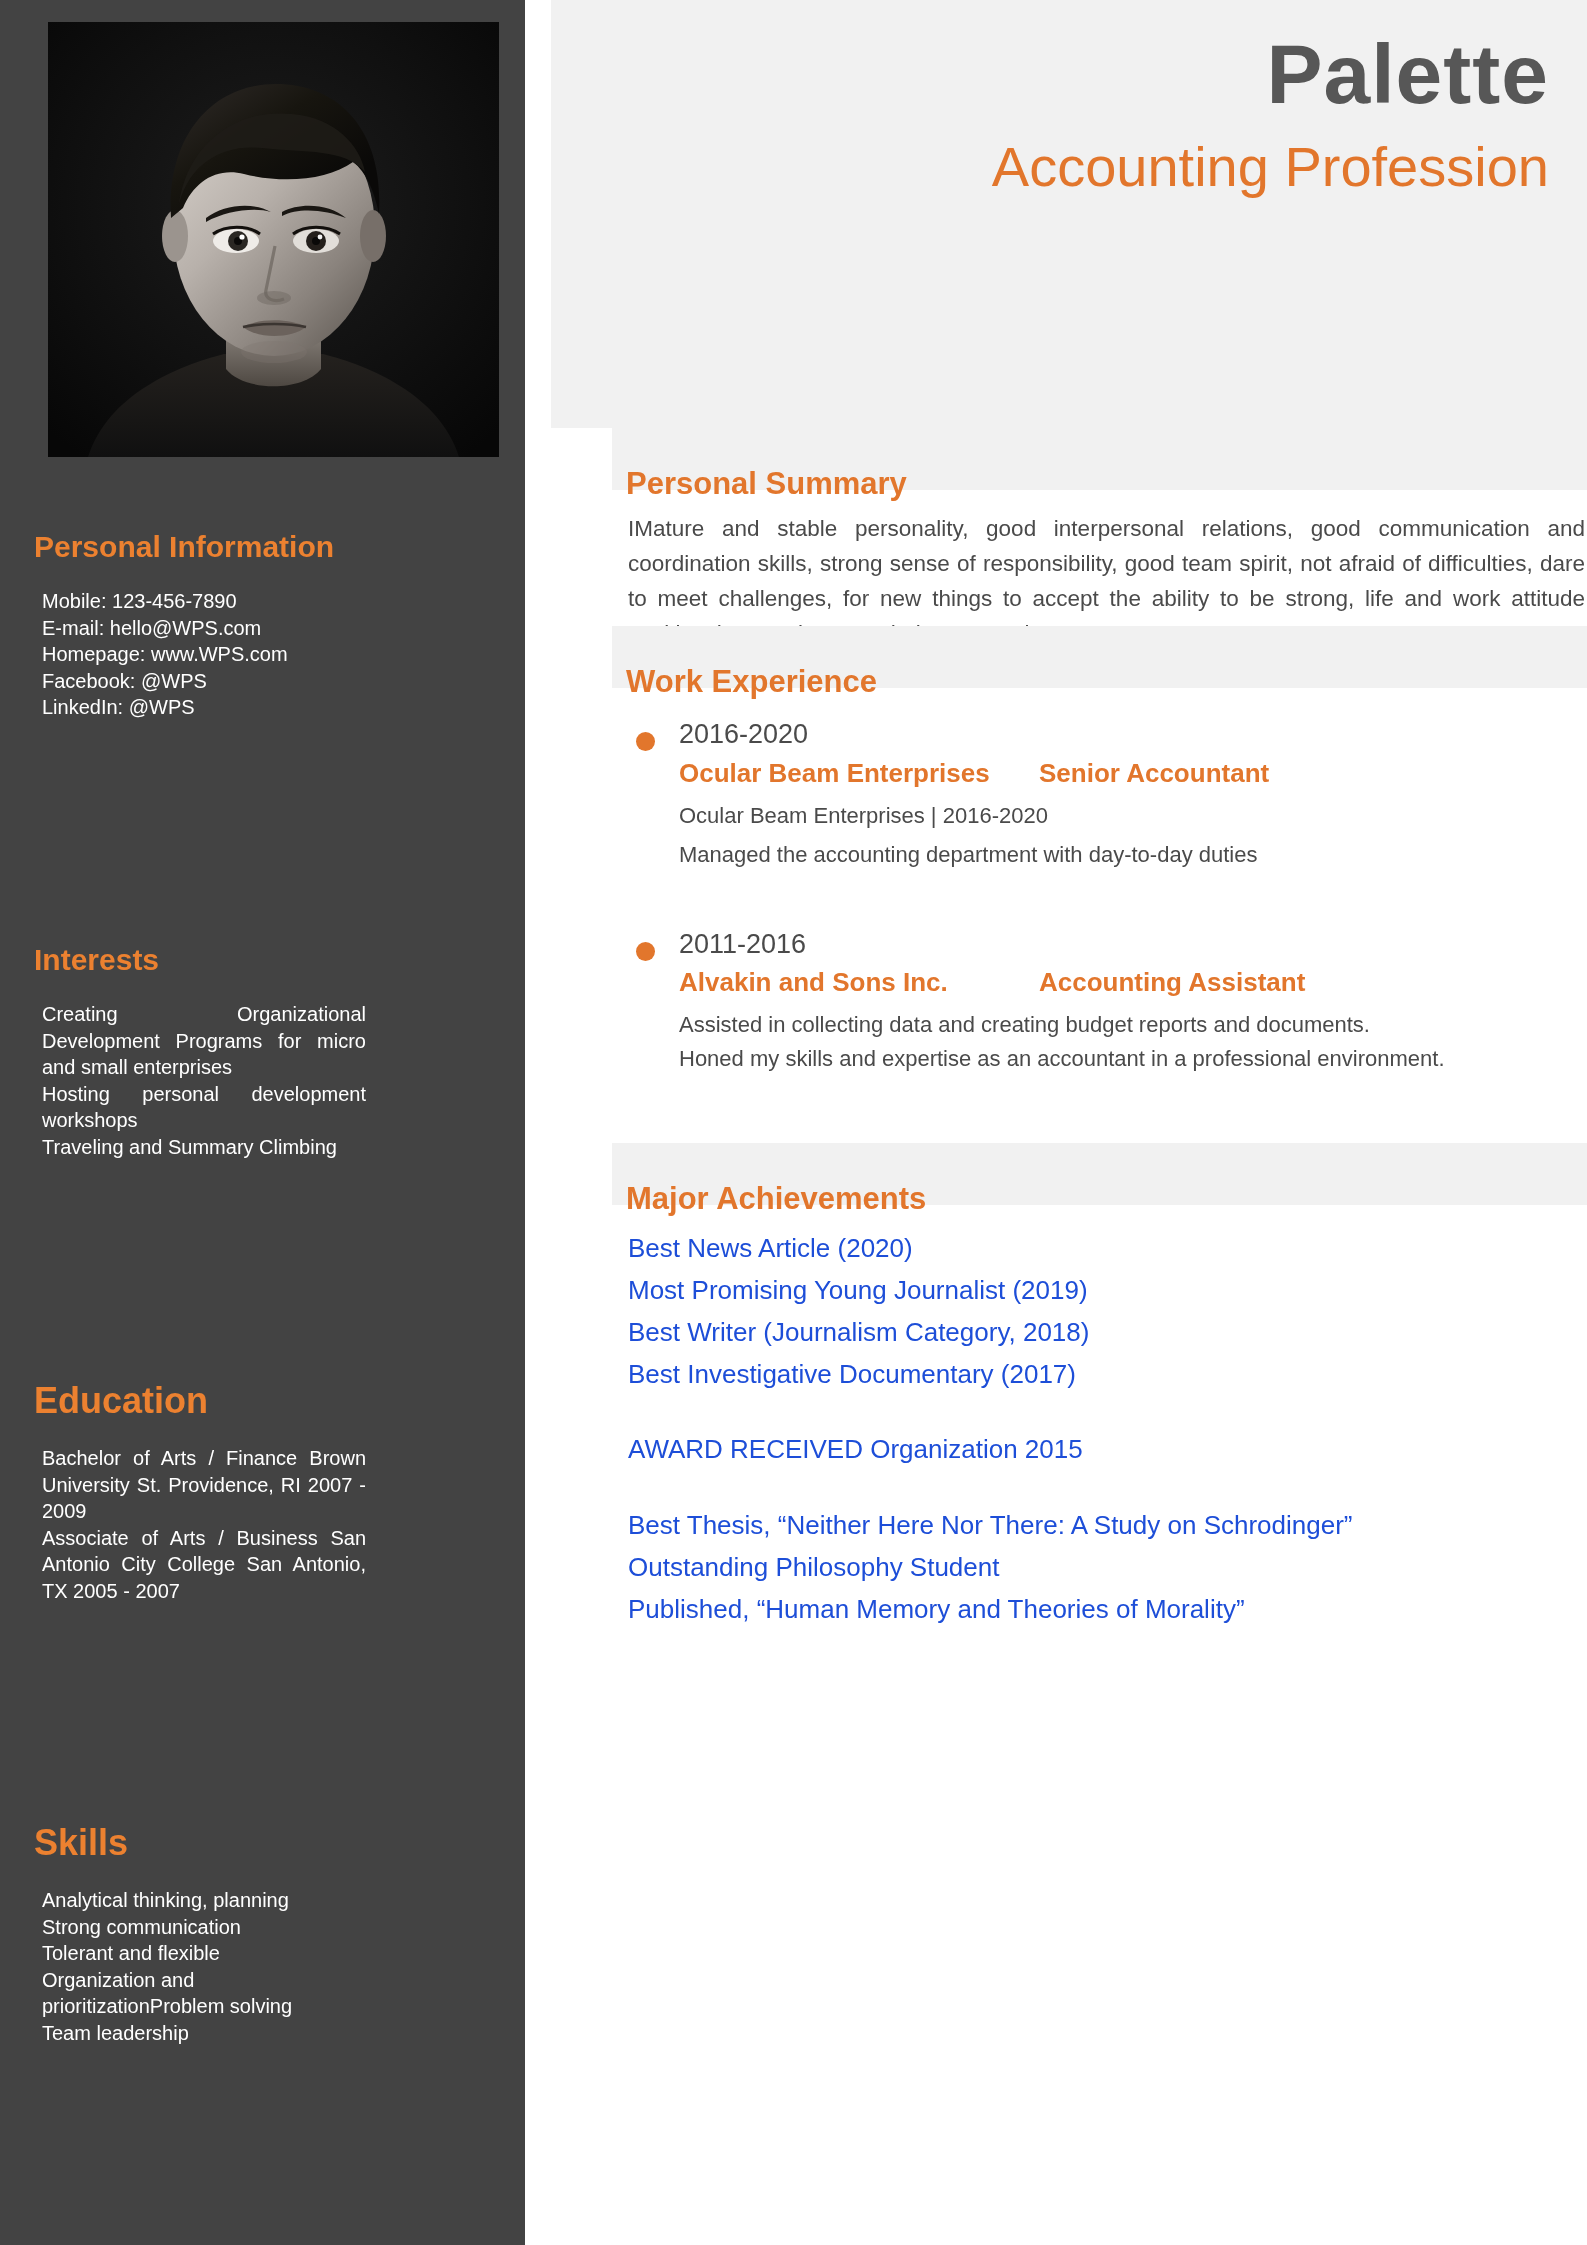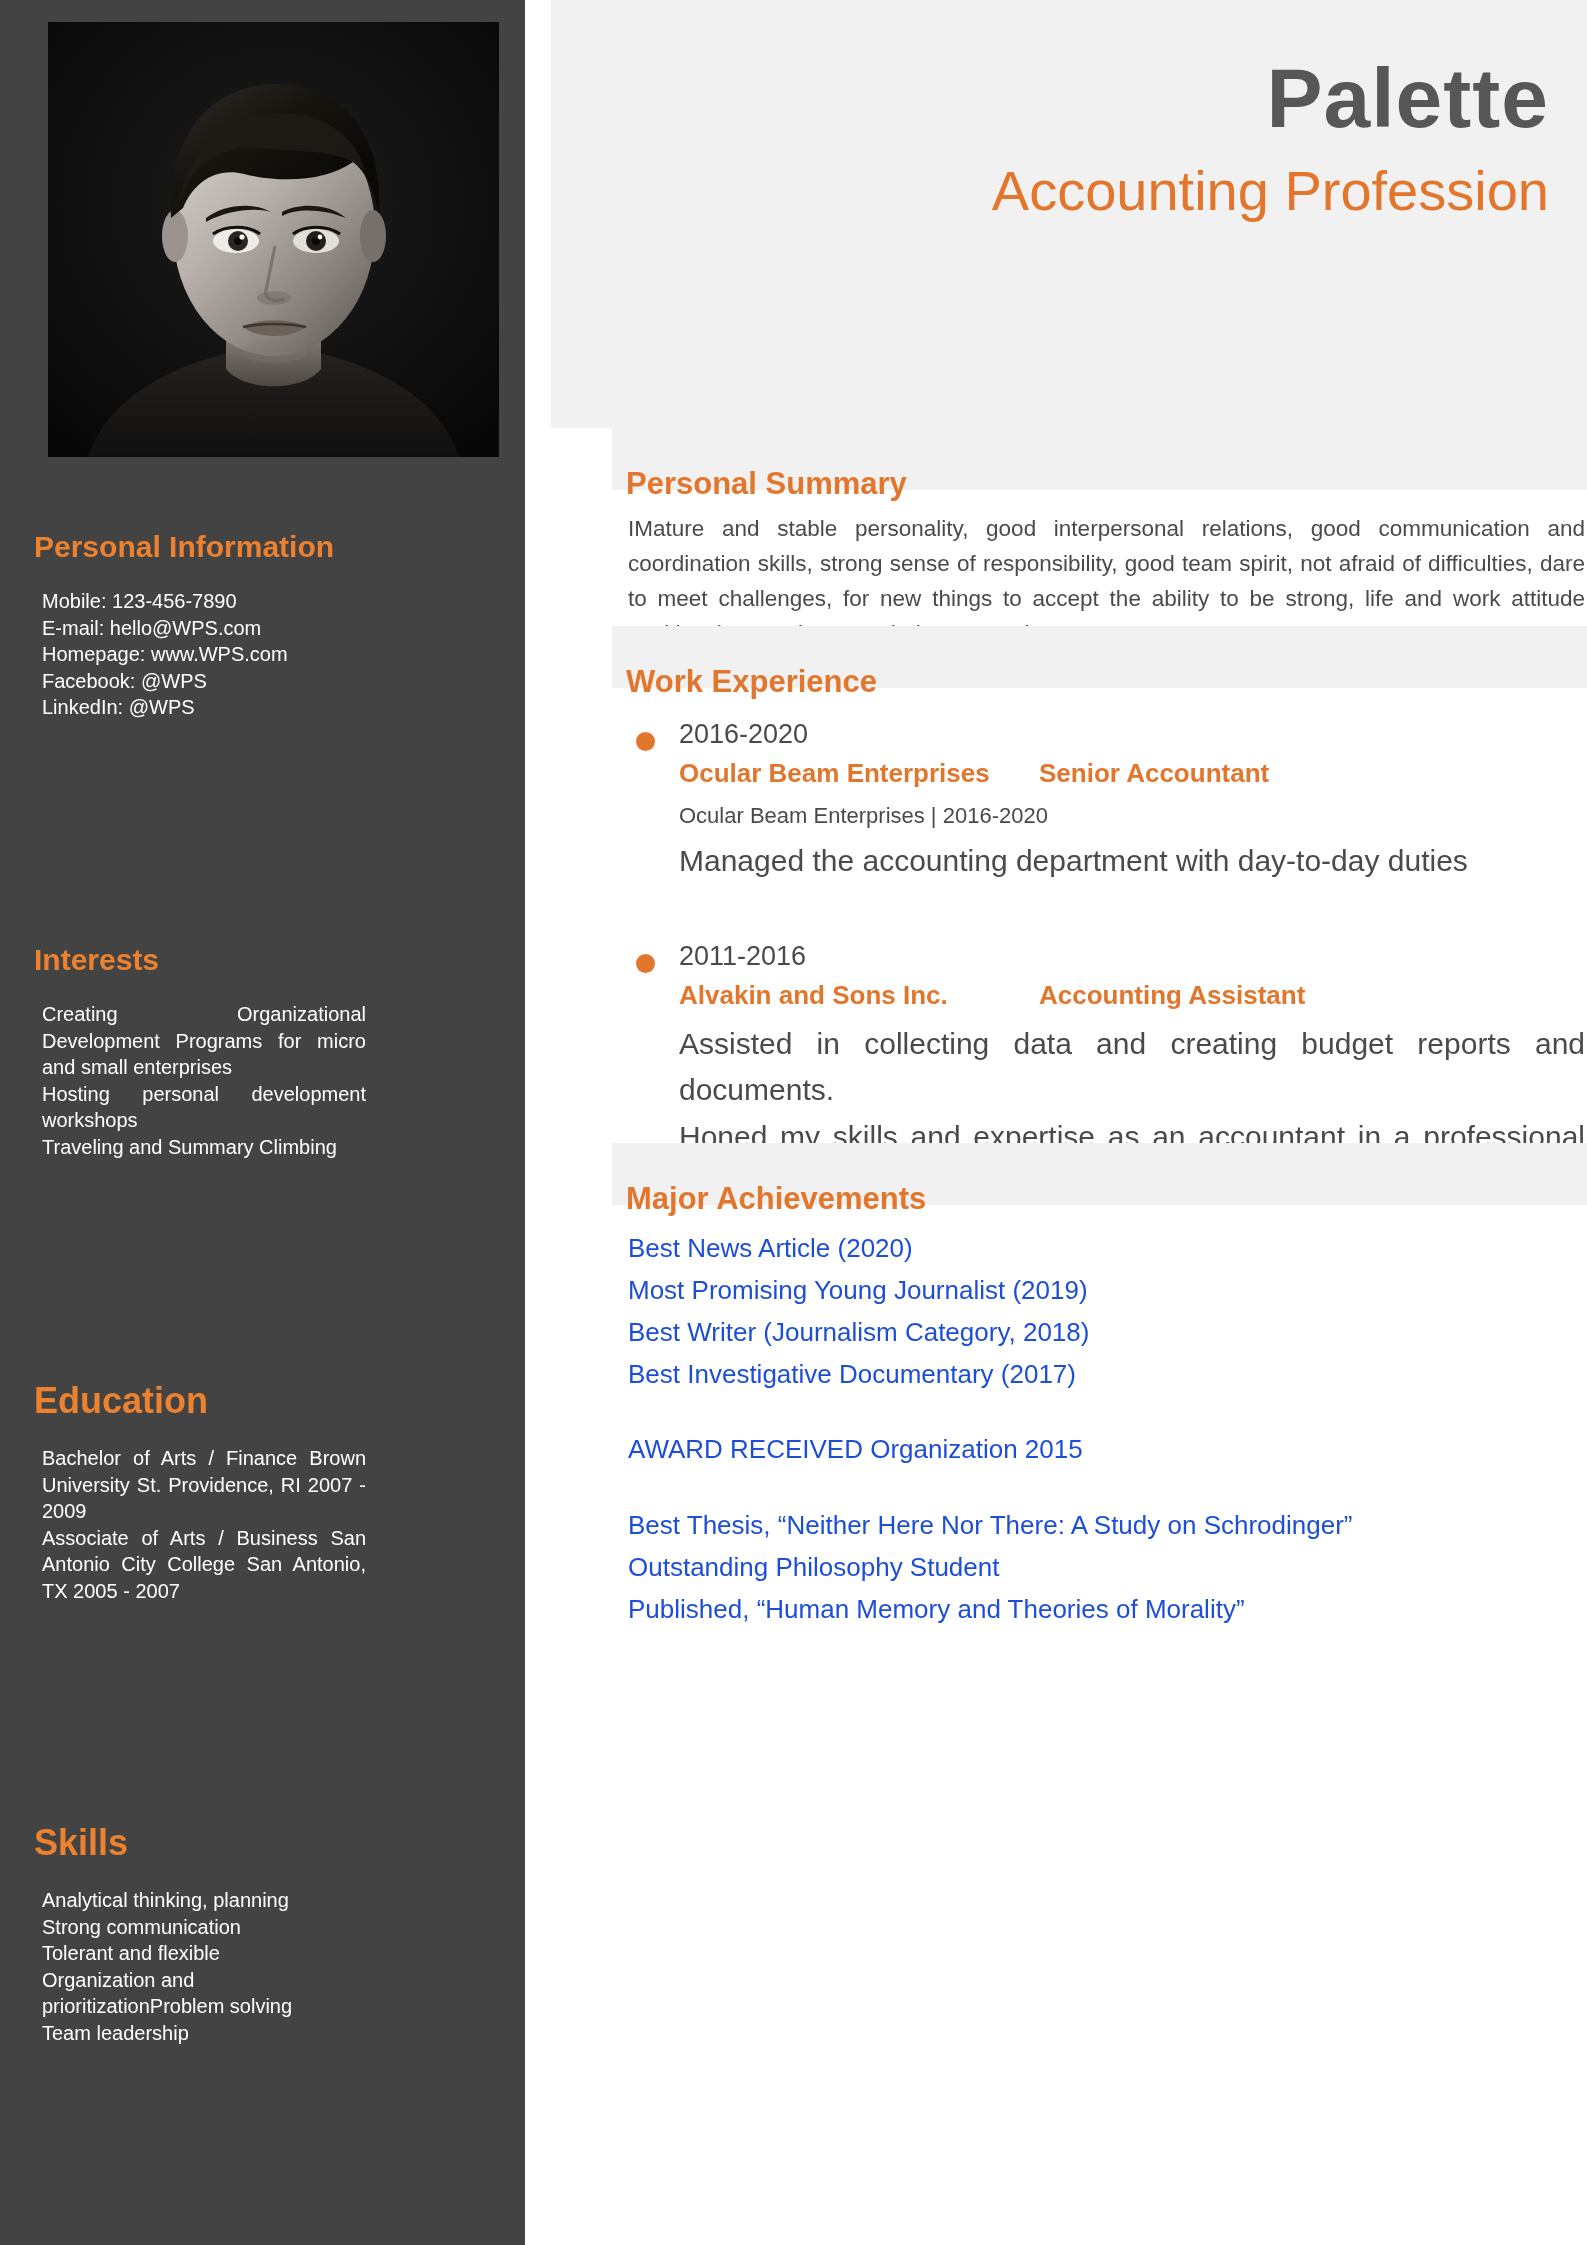--- a/index.html
+++ b/index.html
@@ -60,21 +60,21 @@
     height: 435px;
     background: #0d0d0d;
     overflow: hidden;
   }
   .photo-svg { display: block; width: 451px; height: 435px; }
 
   
   .header-inner {
     position: absolute;
     right: 38px;
-    top: 56px;
+    top: 32px;
     text-align: right;
     width: 900px;
   }
   .hdr-name {
     font-size: 84px;
     font-weight: bold;
     color: #575757;
     letter-spacing: 1px;
     line-height: 1.0;
     margin: 0;
@@ -182,21 +182,21 @@
     line-height: 1.15;
   }
   .job-meta {
     color: #4a4a4a;
     font-size: 22px;
     line-height: 1.5;
     margin: 0 0 6px 0;
   }
   .job-desc {
     color: #4a4a4a;
-    font-size: 30px;
+    font-size: 22px;
     line-height: 1.55;
     margin: 0;
     text-align: justify;
     text-justify: inter-word;
   }
   .job-desc .ln { display: block; }
 
   
   #sec-achieve { top: 715px; }
   .ach-list { margin: 0; padding: 0; }

